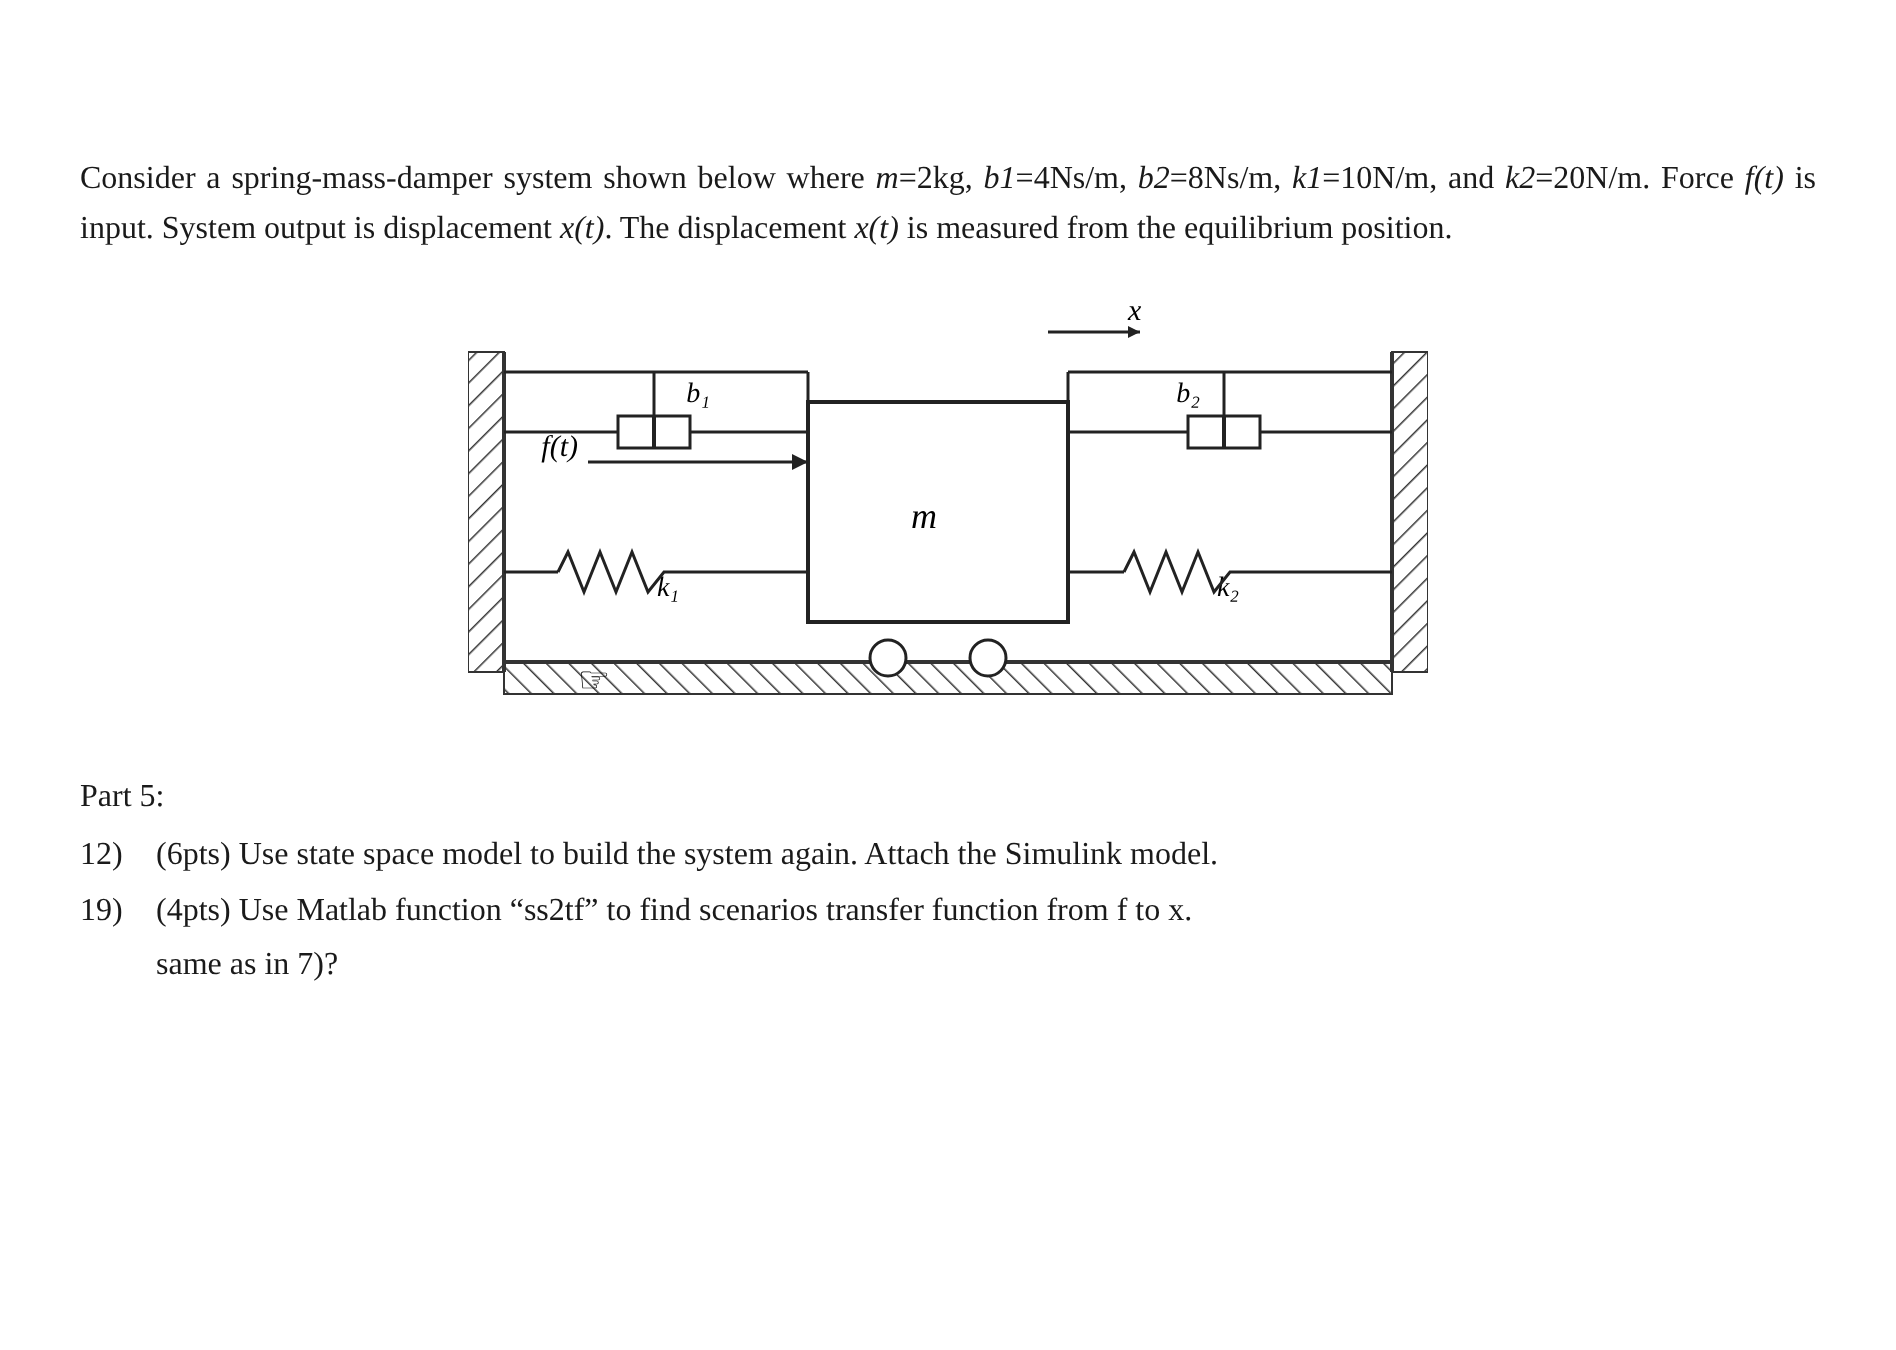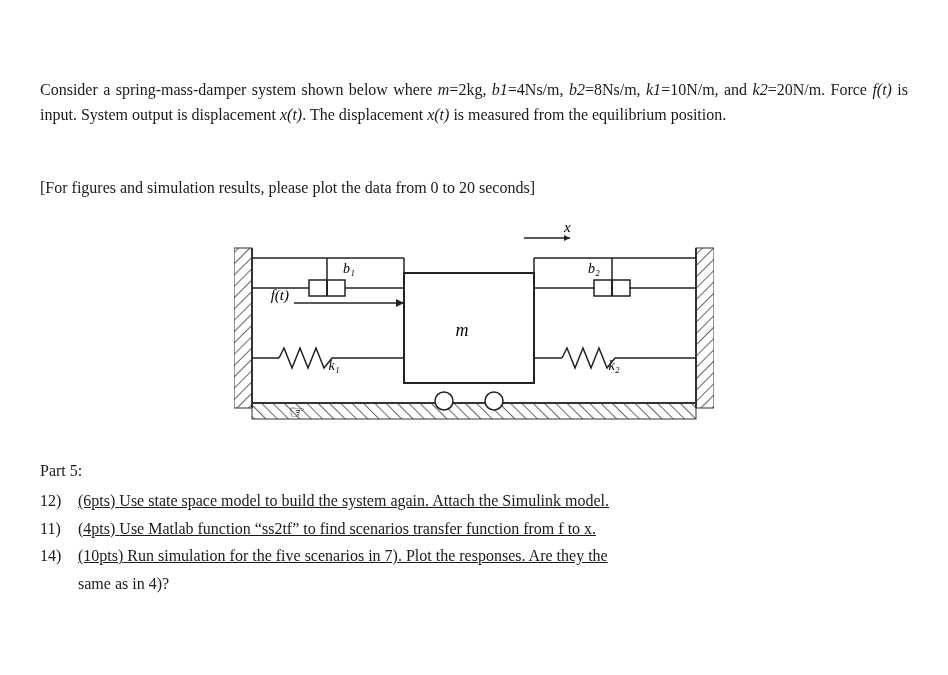--- a/index.html
+++ b/index.html
@@ -49,36 +49,34 @@
       display: flex;
       align-items: center;
       margin-bottom: 2px;
     }
     .part-section .item-number {
       min-width: 38px;
       display: inline-block;
     }
     .part-section .item-content {
       flex: 1;
-      text-decoration: underline;
     }
     .indent {
       padding-left: 38px;
     }
   </style>
 </head>
 <body>
 
 <div class="problem-text">
   <p>
     Consider a spring-mass-damper system shown below where <em>m</em>=2kg, <em>b1</em>=4Ns/m,
     <em>b2</em>=8Ns/m, <em>k1</em>=10N/m, and <em>k2</em>=20N/m. Force <em>f(t)</em> is input. System output is
     displacement <em>x(t)</em>. The displacement <em>x(t)</em> is measured from the equilibrium position.
   </p>
-  <p>[For figures and simulation results, please plot the data from 0 to 20 seconds]</p>
 </div>
 
 <div class="diagram-container">
   <div class="diagram">
     <svg viewBox="0 0 480 210" xmlns="http://www.w3.org/2000/svg">
 
       <defs>
         <pattern id="hatch-left" patternUnits="userSpaceOnUse" width="8" height="8" patternTransform="rotate(45)">
           <line x1="0" y1="0" x2="0" y2="8" stroke="#333" stroke-width="1.5"></line>
         </pattern>
@@ -170,30 +168,23 @@
 
   <div class="item">
     <span class="item-number">12)</span>
     <span class="item-content">
       <span>(6pts)</span>
       <span>Use state space model to build the system again. Attach the Simulink model.</span>
     </span>
   </div>
 
   <div class="item">
-    <span class="item-number">11)</span>
+    <span class="item-number">19)</span>
     <span class="item-content">
       <span>(4pts)</span>
       <span>Use Matlab function “ss2tf” to find scenarios transfer function from f to x.</span>
     </span>
   </div>
 
-  <div class="item">
-    <span class="item-number">14)</span>
-    <span class="item-content">
-      <span>(10pts)</span>
-      <span>Run simulation for the five scenarios in 7). Plot the responses. Are they the</span>
-    </span>
-  </div>
   <div class="indent">
-    <span>same as in 4)?</span>
+    <span>same as in 7)?</span>
   </div>
 </div>
 
 </body></html>

